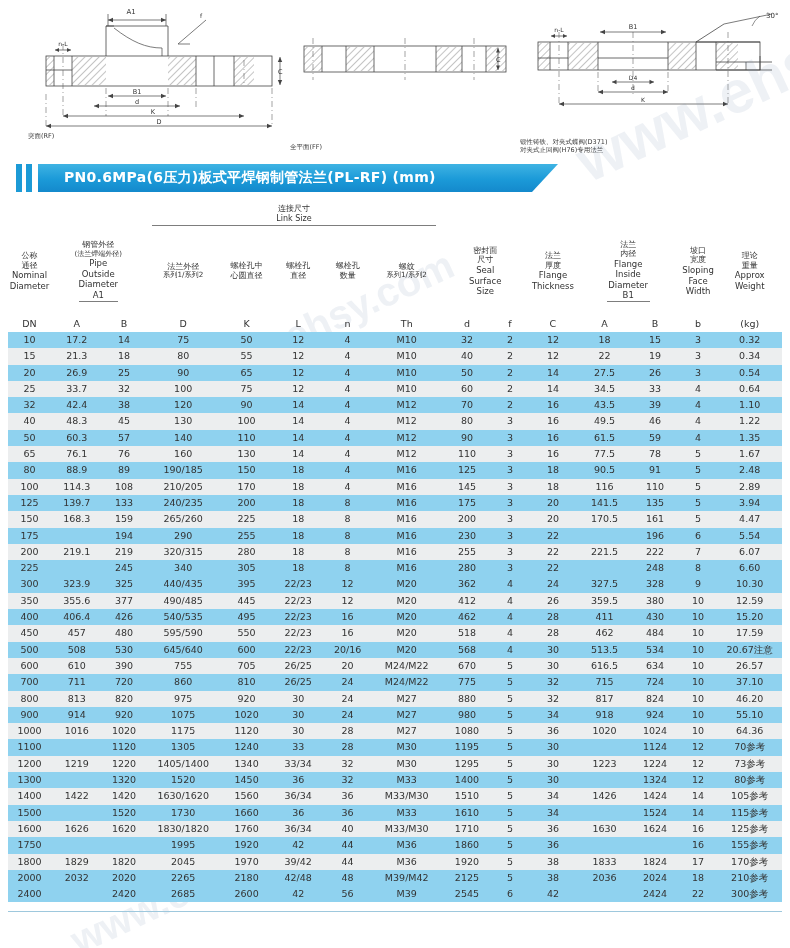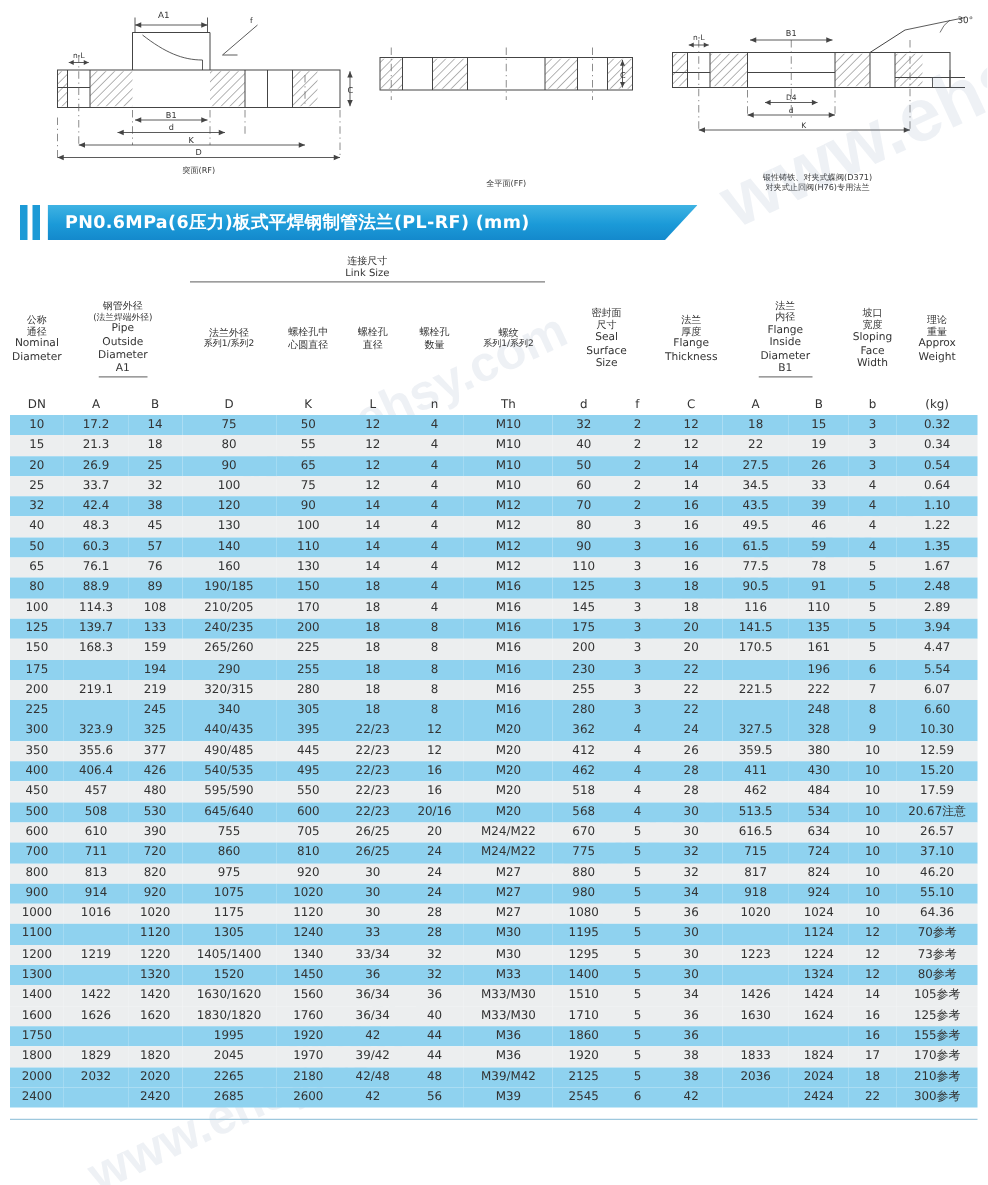--- a/index.html
+++ b/index.html
@@ -37,21 +37,21 @@
   
   .drawings {
     position: relative;
     width: 790px; height: 158px;
     z-index: 2;
   }
   .drawing { position: absolute; top: 0; }
   .dcap {
     position: absolute;
     width: 100%;
-    text-align: center;
+    text-align: left;
     font-size: 6.5px;
     color: #3a3a3a;
     line-height: 1.25;
     font-family: "DejaVu Sans", sans-serif;
   }
   .d1 { left: 28px;  width: 262px; height: 158px; }
   .d2 { left: 290px; width: 230px; height: 158px; }
   .d3 { left: 520px; width: 268px; height: 158px; }
 
   
@@ -68,21 +68,21 @@
   .bars i {
     display: block; width: 6px; height: 28px;
     background: #1c9ad6;
   }
   .banner {
     position: absolute; left: 38px; top: 2px;
     height: 28px;
     width: 520px;
     background: linear-gradient(180deg,#3fb3e3 0%,#1b9ad8 55%,#1489cc 100%);
     display: flex; align-items: center;
-    padding-left: 14px;
+    padding-left: 26px;
     color: #ffffff;
     font-size: 14px;
     font-weight: bold;
     letter-spacing: .3px;
     clip-path: polygon(0 0, 100% 0, calc(100% - 26px) 100%, 0 100%);
     font-family: "DejaVu Sans", "Liberation Sans", sans-serif;
   }
 
   
   table.spec {
@@ -973,20 +973,37 @@
           <td>36</td>
           <td>M33/M30</td>
           <td>1510</td>
           <td>5</td>
           <td>34</td>
           <td>1426</td>
           <td>1424</td>
           <td>14</td>
           <td>105参考</td>
         </tr>
+        <tr class="odd">
+          <td>1500</td>
+          <td></td>
+          <td>1520</td>
+          <td>1730</td>
+          <td>1660</td>
+          <td>36</td>
+          <td>36</td>
+          <td>M33</td>
+          <td>1610</td>
+          <td>5</td>
+          <td>34</td>
+          <td></td>
+          <td>1524</td>
+          <td>14</td>
+          <td>115参考</td>
+        </tr>
         <tr class="even">
           <td>1600</td>
           <td>1626</td>
           <td>1620</td>
           <td>1830/1820</td>
           <td>1760</td>
           <td>36/34</td>
           <td>40</td>
           <td>M33/M30</td>
           <td>1710</td>

